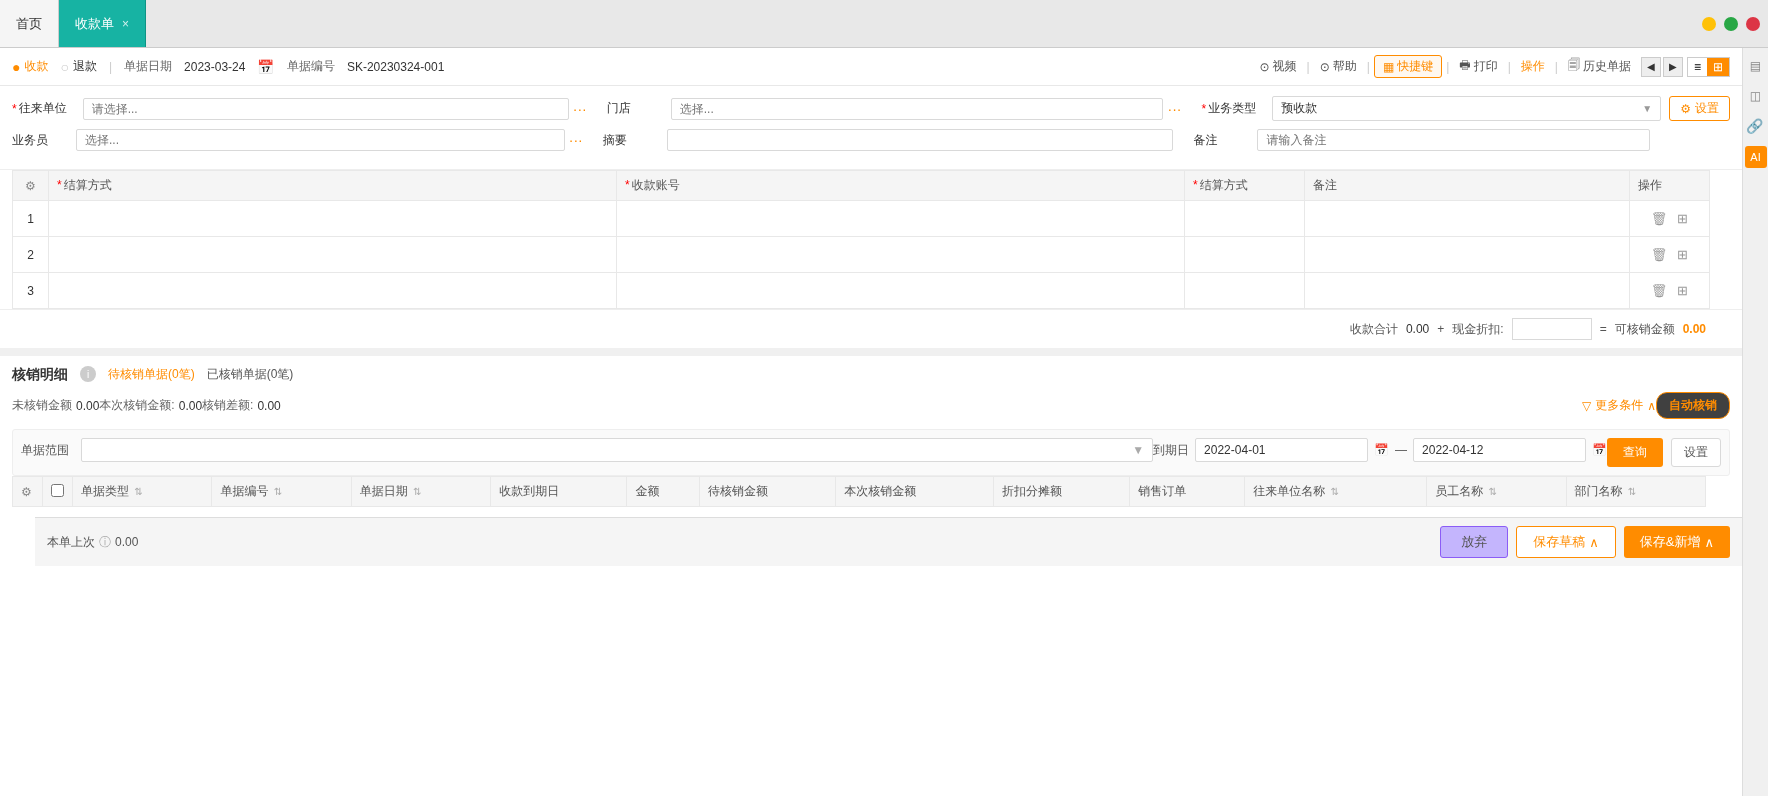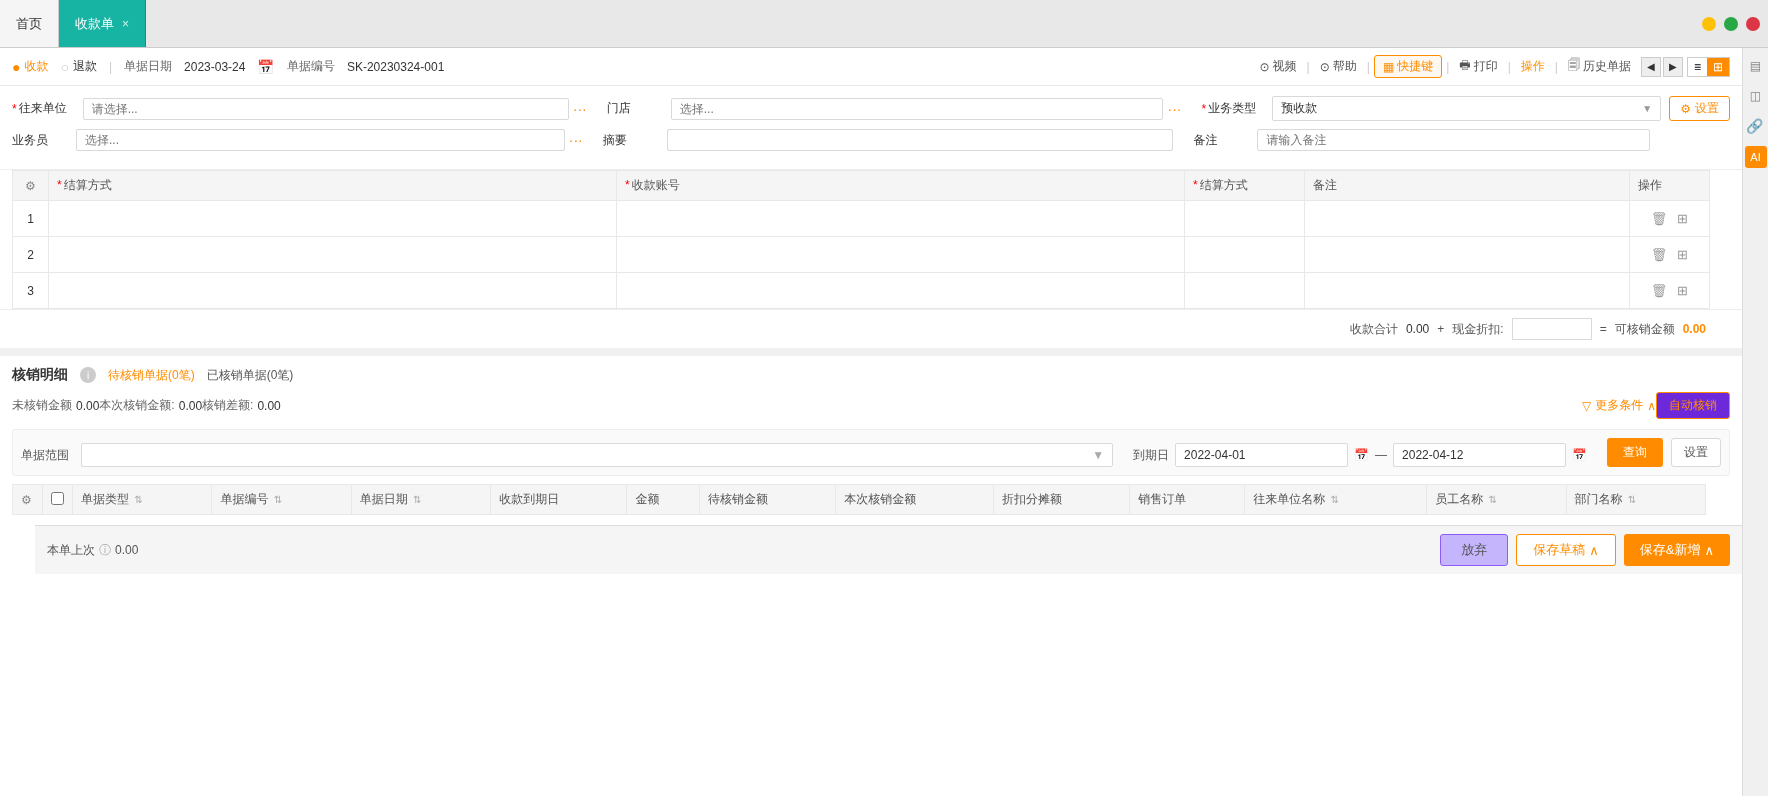--- a/index.html
+++ b/index.html
@@ -70,36 +70,36 @@
     
     .table-footer { display: flex; align-items: center; justify-content: flex-end; padding: 8px 12px; gap: 8px; font-size: 12px; border-top: 1px solid #eee; }
     .footer-label { color: #555; }
     .footer-value { color: #333; }
     .footer-orange { color: #ff8c00; font-weight: bold; }
     .footer-input { border: 1px solid #d9d9d9; padding: 3px 6px; width: 80px; font-size: 12px; }
     .footer-eq { color: #555; }
 
     
     .writeoff-section { padding: 10px 12px; background: #fff; border-top: 8px solid #f0f0f0; }
-    .writeoff-header { display: flex; align-items: center; gap: 12px; margin-bottom: 8px; }
+    .writeoff-header { display: flex; gap: 12px; margin-bottom: 8px; }
     .section-title { font-size: 14px; font-weight: bold; color: #333; }
     .info-icon { width: 16px; height: 16px; border-radius: 50%; background: #ccc; color: #fff; display: inline-flex; align-items: center; justify-content: center; font-size: 10px; cursor: pointer; }
     .tab-link { color: #ff8c00; cursor: pointer; font-size: 12px; }
     .tab-link-normal { color: #555; cursor: pointer; font-size: 12px; }
 
     
     .summary-row { display: flex; align-items: center; margin-bottom: 10px; font-size: 12px; }
     .summary-item { display: flex; align-items: center; gap: 4px; }
     .summary-label { color: #666; }
     .summary-value { color: #333; }
     .more-conditions { display: flex; align-items: center; gap: 4px; color: #ff8c00; cursor: pointer; font-size: 12px; margin-left: auto; }
-    .auto-writeoff-btn { background: #6d28d9; border: 1px solid #ff8c00; color: #ff8c00; padding: 4px 12px; border-radius: 3px; cursor: pointer; font-size: 12px; }
-
-    
-    .filter-row { display: flex; align-items: flex-end; gap: 20px; margin-bottom: 8px; padding: 8px; background: #fafafa; border: 1px solid #eee; border-radius: 3px; }
+    .auto-writeoff-btn { background: #404040; border: 1px solid #ff8c00; color: #ff8c00; padding: 4px 12px; border-radius: 11px; cursor: pointer; font-size: 12px; font-weight: bold; }
+
+    
+    .filter-row { display: flex; align-items: flex-start; gap: 0; padding: 8px; background: #fafafa; border: 1px solid #eee; border-radius: 3px; }
     .filter-field { display: flex; align-items: center; gap: 6px; flex: 1; }
     .filter-label { color: #555; white-space: nowrap; }
     .filter-select { display: flex; align-items: center; border: 1px solid #d9d9d9; padding: 4px 8px; border-radius: 2px; background: #fff; flex: 1; cursor: pointer; }
     .filter-value { flex: 1; color: #333; }
     .date-field { display: flex; align-items: center; gap: 6px; }
     .date-input { border: 1px solid #d9d9d9; padding: 4px 8px; border-radius: 2px; font-size: 12px; color: #333; }
     .date-icon { color: #aaa; cursor: pointer; }
     .date-sep { color: #555; }
     .query-btn { background: #ff8c00; color: #fff; border: none; padding: 5px 16px; border-radius: 3px; cursor: pointer; font-size: 12px; }
     .filter-settings-btn { background: #fff; border: 1px solid #d9d9d9; color: #555; padding: 5px 12px; border-radius: 3px; cursor: pointer; font-size: 12px; }

